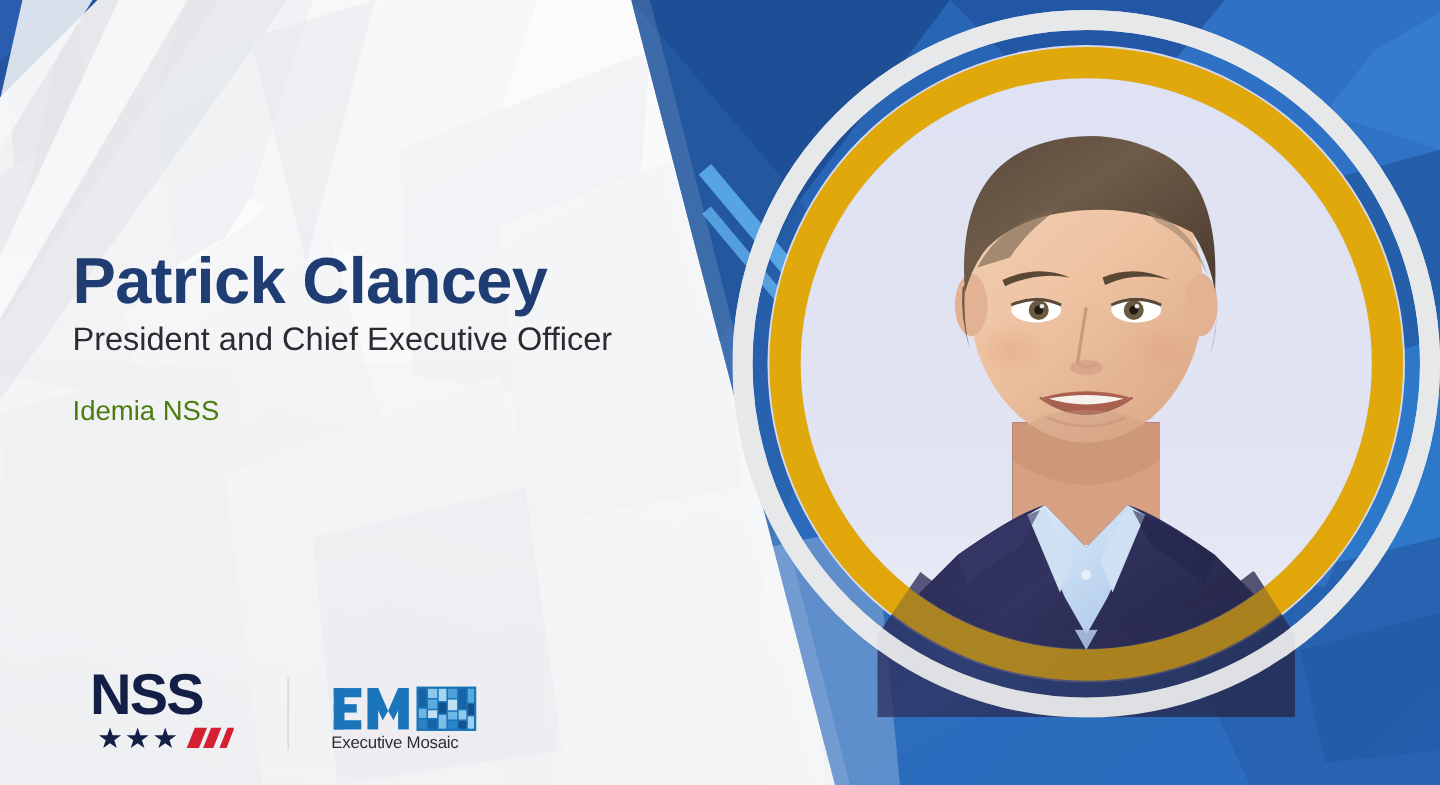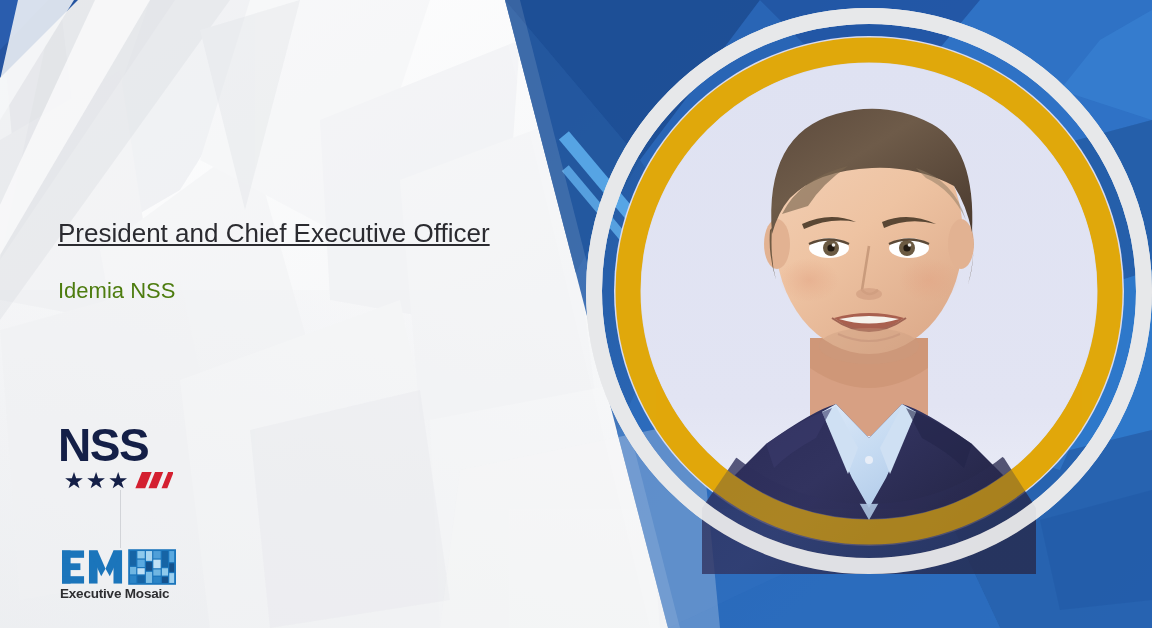--- a/index.html
+++ b/index.html
@@ -32,64 +32,61 @@
     font-weight:bold;
     color:#1f3d72;
     letter-spacing:-0.5px;
     line-height:1.15;
     white-space:nowrap;
   }
   #person-title {
     font-size:26px;
     font-weight:normal;
     color:#2b2b30;
-    margin-top:22px;
     line-height:1.2;
     white-space:nowrap;
-    text-decoration:underline;
   }
   #person-org {
     font-size:22px;
     font-weight:normal;
     color:#4d7c0f;
     margin-top:29px;
     line-height:1.2;
     white-space:nowrap;
   }
 
   
   #logo-row {
     position:absolute;
-    left:58px;
+    left:72px;
     bottom:28px;
     display:flex;
-    align-items:center;
+    align-items:flex-end;
     z-index:20;
-    flex-direction:column;
   }
   #nss-logo { display:flex; flex-direction:column; align-items:flex-start; }
   #nss-wordmark {
     font-size:46px;
     font-weight:bold;
     color:#141f47;
     letter-spacing:-1.5px;
     line-height:0.95;
   }
   #nss-emblem { margin-top:4px; height:18px; display:block; }
   #logo-divider {
     width:1px;
     height:58px;
     background:#d2d4d8;
     margin:0 34px 0 36px;
   }
   #em-logo { display:flex; flex-direction:column; align-items:flex-start; }
   #em-mark { display:block; }
   #em-tagline {
     font-size:13.5px;
-    font-weight:bold;
+    font-weight:normal;
     color:#2e2e31;
     letter-spacing:-0.2px;
     margin-top:1px;
     line-height:1;
   }
 
   
   #portrait-medallion {
     position:absolute;
     left:586px;
@@ -186,20 +183,21 @@
         </g>
       </g>
 
       <polygon points="460,470 700,420 720,628 440,628" fill="#f7f8f9" opacity="0.25"></polygon>
 
       <polygon points="497,0 520,0 680,628 650,628" fill="#ffffff" opacity="0.12"></polygon>
     </g>
   </svg>
 
   <div id="text-block">
+    <div id="person-name">Patrick Clancey</div>
     <div id="person-title">President and Chief Executive Officer</div>
     <div id="person-org">Idemia NSS</div>
   </div>
 
   <svg id="portrait-medallion" viewBox="0 0 566 566">
     <defs>
       <clipPath id="photoClip">
         <circle cx="283" cy="283" r="228"></circle>
       </clipPath>
       <clipPath id="overflowClip">

